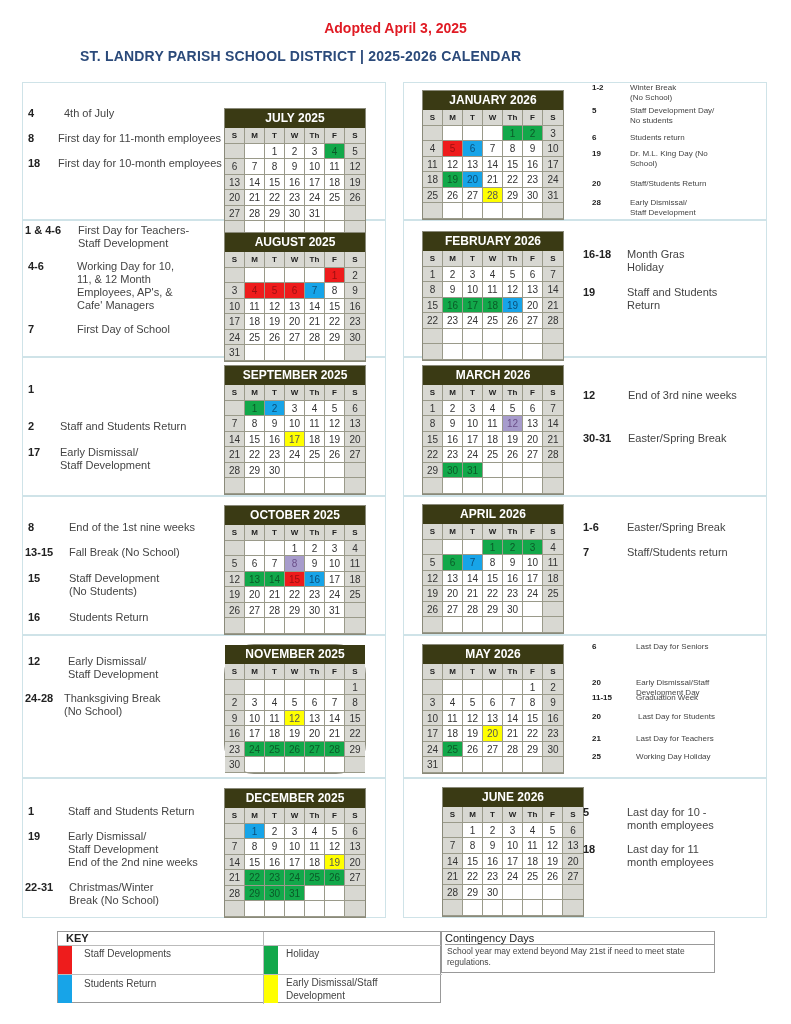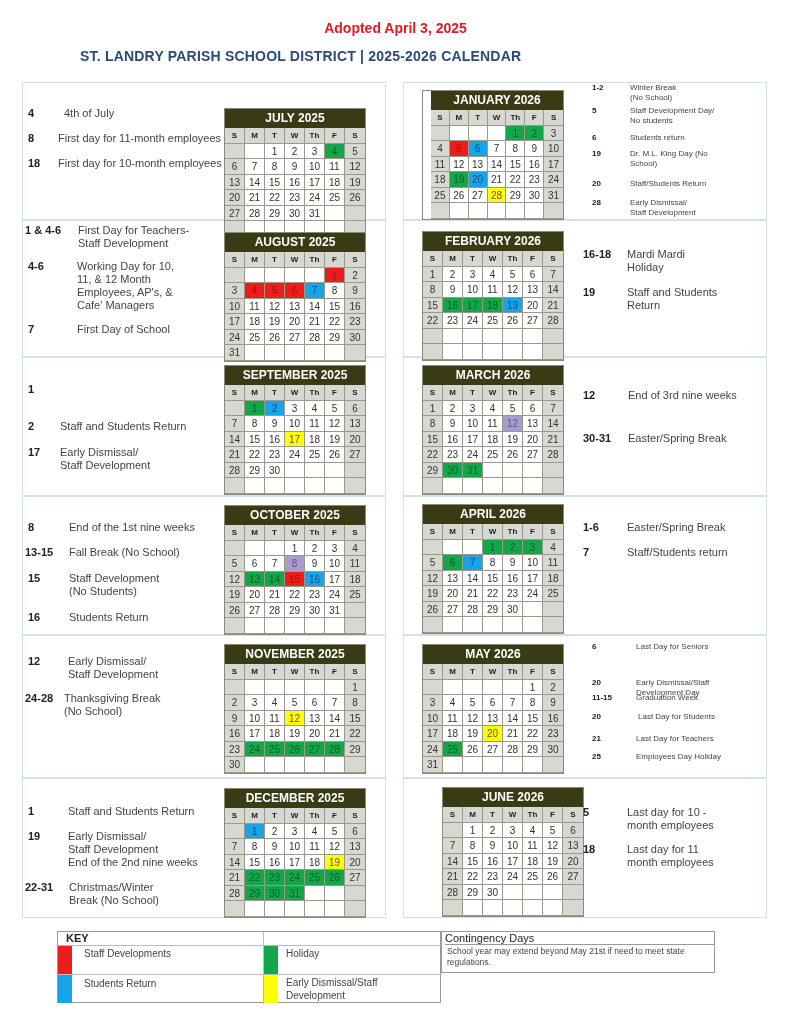--- a/index.html
+++ b/index.html
@@ -316,21 +316,21 @@
     </div>
     <div class="ev" style="left: 28px; top: 572px; width: 200px; height: 40px;">
       <span class="d">15</span>
       <span class="t" style="left: 41px;">Staff Development
 (No Students)</span>
     </div>
     <div class="ev" style="left: 28px; top: 611px; width: 200px; height: 40px;">
       <span class="d">16</span>
       <span class="t" style="left: 41px;">Students Return</span>
     </div>
-    <div class="cal" style="left: 224px; top: 644px; width: 142px;">
+    <div class="cal" style="left: 224px; top: 644px; width: 142px; border-radius: 30px;">
       <div class="cal-head">NOVEMBER 2025</div>
       <div class="cal-grid">
         <div class="dow">S</div>
         <div class="dow">M</div>
         <div class="dow">T</div>
         <div class="dow">W</div>
         <div class="dow">Th</div>
         <div class="dow">F</div>
         <div class="dow">S</div>
         <div class="we"></div>
@@ -449,21 +449,21 @@
       <span class="d">19</span>
       <span class="t" style="left: 40px;">Early Dismissal/
 Staff Development
 End of the 2nd nine weeks</span>
     </div>
     <div class="ev" style="left: 25px; top: 881px; width: 200px; height: 40px;">
       <span class="d">22-31</span>
       <span class="t" style="left: 44px;">Christmas/Winter
 Break (No School)</span>
     </div>
-    <div class="cal" style="left: 422px; top: 90px; width: 142px; padding-left: 8px;">
+    <div class="cal" style="left: 422px; top: 90px; width: 142px;">
       <div class="cal-head">JANUARY 2026</div>
       <div class="cal-grid">
         <div class="dow">S</div>
         <div class="dow">M</div>
         <div class="dow">T</div>
         <div class="dow">W</div>
         <div class="dow">Th</div>
         <div class="dow">F</div>
         <div class="dow">S</div>
         <div class="we"></div>
@@ -587,21 +587,21 @@
         <div></div>
         <div></div>
         <div></div>
         <div></div>
         <div></div>
         <div class="we"></div>
       </div>
     </div>
     <div class="ev" style="left: 583px; top: 248px; width: 200px; height: 40px;">
       <span class="d">16-18</span>
-      <span class="t" style="left: 44px;">Mardi Mardi
+      <span class="t" style="left: 44px;">Month Gras
 Holiday</span>
     </div>
     <div class="ev" style="left: 583px; top: 286px; width: 200px; height: 40px;">
       <span class="d">19</span>
       <span class="t" style="left: 44px;">Staff and Students
 Return</span>
     </div>
     <div class="cal" style="left: 422px; top: 365px; width: 142px;">
       <div class="cal-head">MARCH 2026</div>
       <div class="cal-grid">
@@ -796,21 +796,21 @@
     <div class="ev sm" style="left: 592px; top: 712px; width: 200px; height: 40px;">
       <span class="d">20</span>
       <span class="t" style="left: 46px;">Last Day for Students</span>
     </div>
     <div class="ev sm" style="left: 592px; top: 734px; width: 200px; height: 40px;">
       <span class="d">21</span>
       <span class="t" style="left: 44px;">Last Day for Teachers</span>
     </div>
     <div class="ev sm" style="left: 592px; top: 752px; width: 200px; height: 40px;">
       <span class="d">25</span>
-      <span class="t" style="left: 44px;">Employees Day Holiday</span>
+      <span class="t" style="left: 44px;">Working Day Holiday</span>
     </div>
     <div class="cal" style="left: 442px; top: 787px; width: 142px;">
       <div class="cal-head">JUNE 2026</div>
       <div class="cal-grid">
         <div class="dow">S</div>
         <div class="dow">M</div>
         <div class="dow">T</div>
         <div class="dow">W</div>
         <div class="dow">Th</div>
         <div class="dow">F</div>

